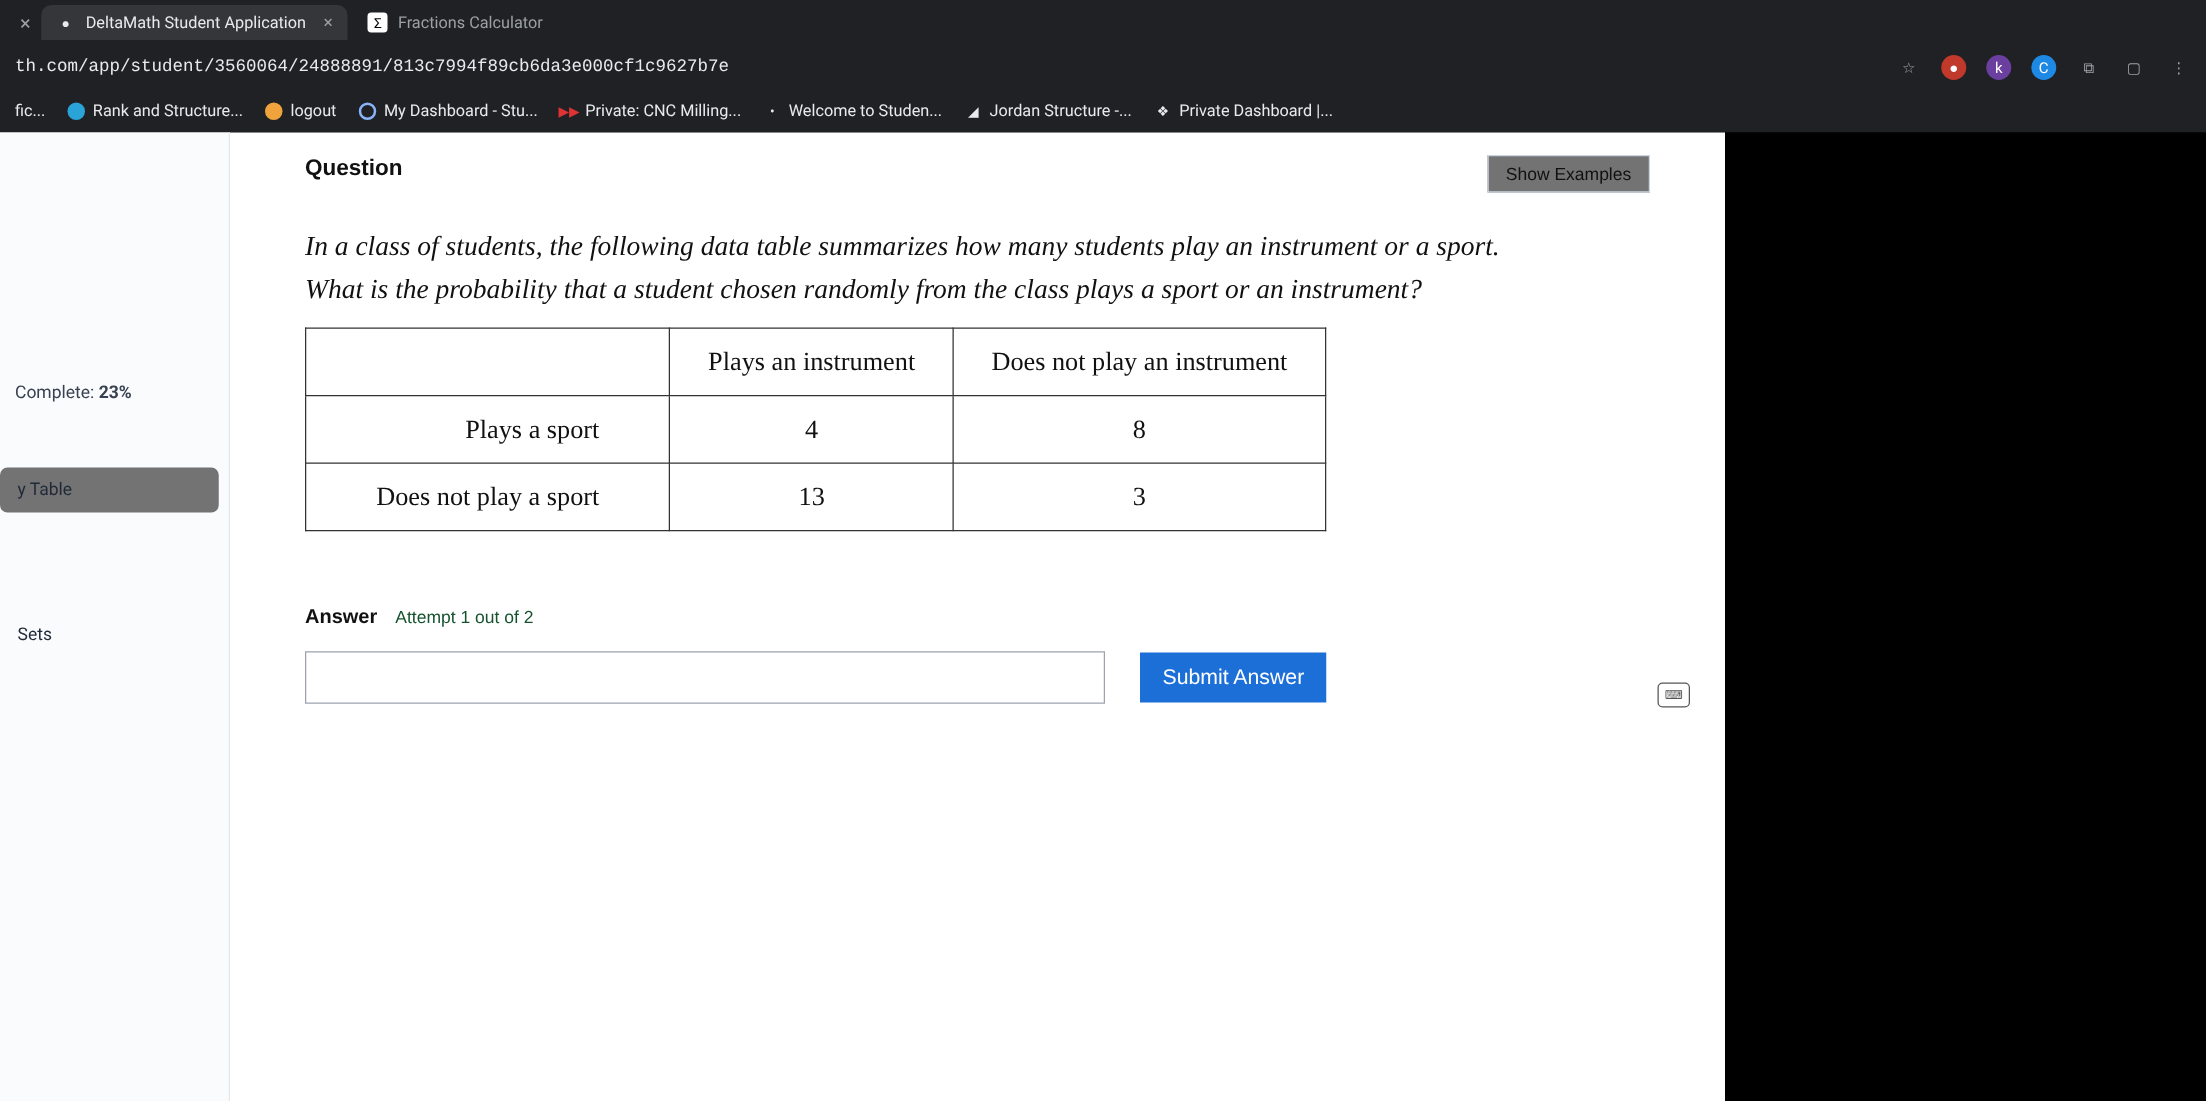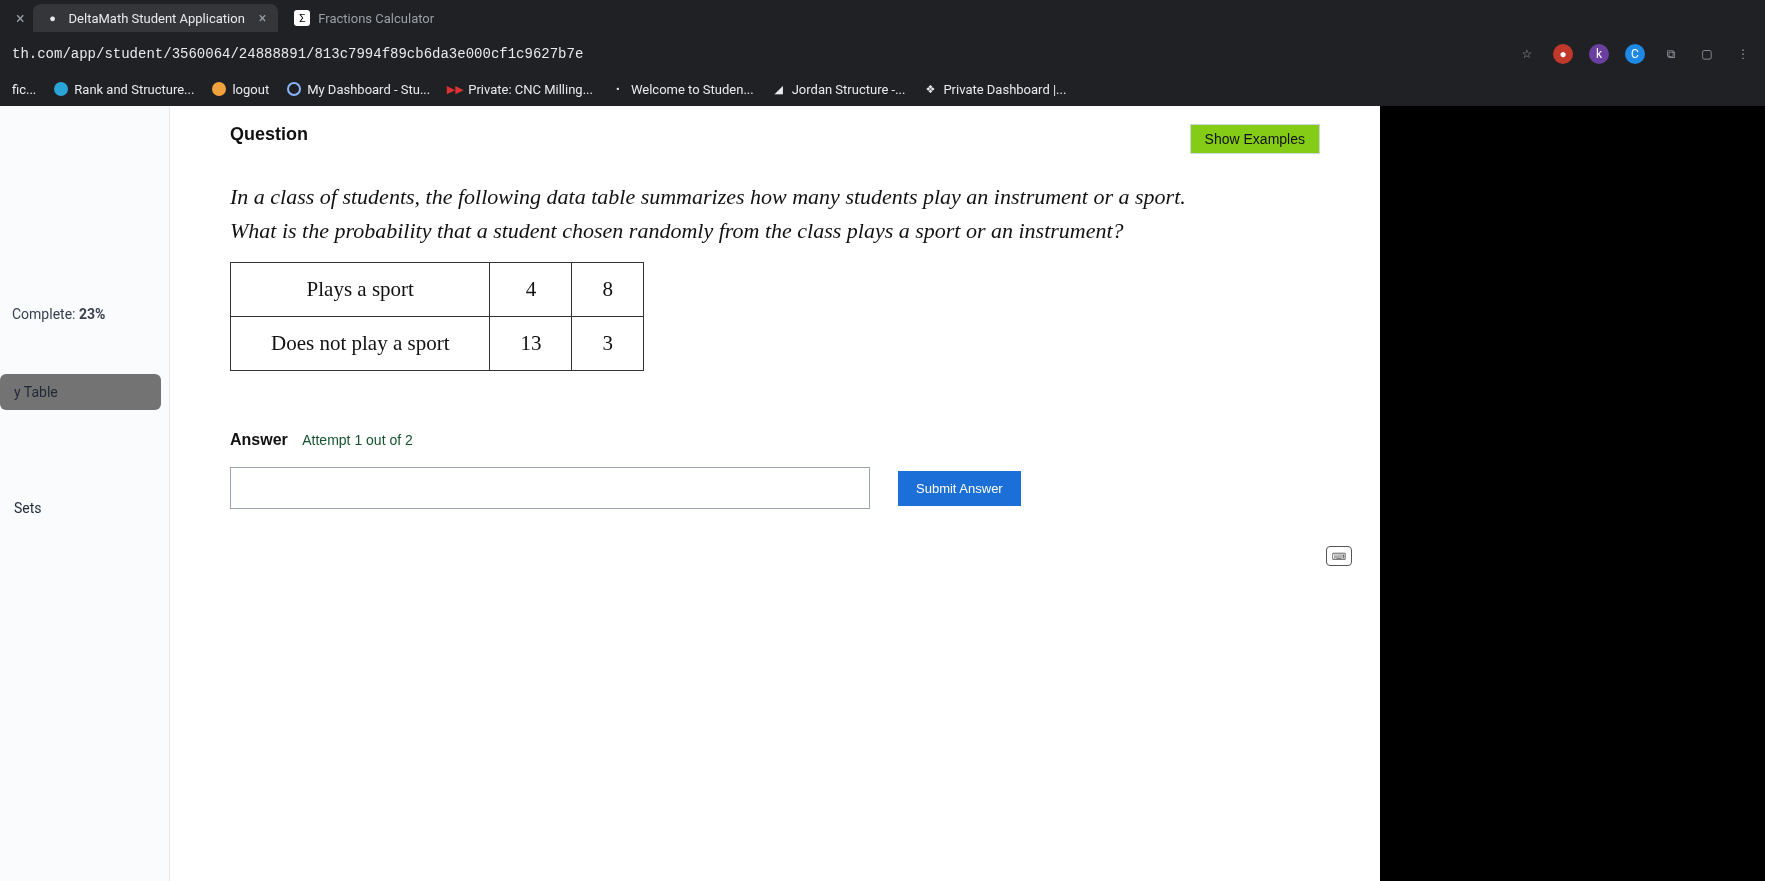--- a/index.html
+++ b/index.html
@@ -95,21 +95,21 @@
 }
 .right-black {
   position: absolute;
   right: 0;
   top: 106px;
   bottom: 0;
   width: 385px;
   background: #000;
 }
 .sidebar {
-  width: 170px;
+  width: 184px;
   background: #fafbfc;
   border-right: 1px solid #e5e7eb;
   padding-top: 20px;
   font-size: 14px;
   color: #374151;
 }
 .sidebar .stat {
   padding: 0 12px;
   font-size: 14px;
   margin-top: 180px;
@@ -142,21 +142,21 @@
 }
 .qlabel {
   font-family: -apple-system, "Segoe UI", sans-serif;
   font-size: 18px;
   font-weight: 600;
   color: #111;
 }
 .show-ex {
   font-family: -apple-system, "Segoe UI", sans-serif;
   border: 1px solid #cbd5e1;
-  background: #84cc16;
+  background: #737373;
   padding: 6px 14px;
   font-size: 14px;
   color: #111;
   cursor: pointer;
 }
 .prompt {
   font-size: 22px;
   line-height: 1.55;
   margin-top: 26px;
   max-width: 980px;
@@ -167,21 +167,21 @@
   margin-top: 14px;
   font-size: 21px;
 }
 table.data th, table.data td {
   border: 1px solid #333;
   padding: 14px 30px;
   text-align: center;
   vertical-align: middle;
   font-weight: normal;
 }
-table.data td.rowhead { padding: 14px 40px; }
+table.data td.rowhead { padding: 14px 56px; text-align: right; }
 .answer-row {
   margin-top: 60px;
   font-family: -apple-system, "Segoe UI", sans-serif;
 }
 .answer-label {
   font-size: 16px;
   font-weight: 700;
   color: #111;
 }
 .attempt {
@@ -201,21 +201,21 @@
   height: 42px;
   border: 1px solid #9ca3af;
   padding: 6px 10px;
   font-size: 16px;
 }
 .submit-btn {
   background: #1d6fd8;
   color: #fff;
   border: none;
   padding: 10px 18px;
-  font-size: 13px;
+  font-size: 17px;
   cursor: pointer;
 }
 .kb-icon {
   position: absolute;
   right: 28px;
   top: 440px;
   width: 26px;
   height: 20px;
   border: 1.5px solid #555;
   border-radius: 4px;
@@ -305,20 +305,25 @@
   <div class="main">
     <div class="topline">
       <div class="qlabel">Question</div>
       <button class="show-ex">Show Examples</button>
     </div>
 
     <div class="prompt">In a class of students, the following data table summarizes how many students play an instrument or a sport. What is the probability that a student chosen randomly from the class plays a sport or an instrument?</div>
 
     <table class="data">
       <tbody>
+          <tr>
+        <td class="rowhead"></td>
+        <td>Plays an instrument</td>
+        <td>Does not play an instrument</td>
+      </tr>
       <tr>
         <td class="rowhead">Plays a sport</td>
         <td>4</td>
         <td>8</td>
       </tr>
       <tr>
         <td class="rowhead">Does not play a sport</td>
         <td>13</td>
         <td>3</td>
       </tr>

